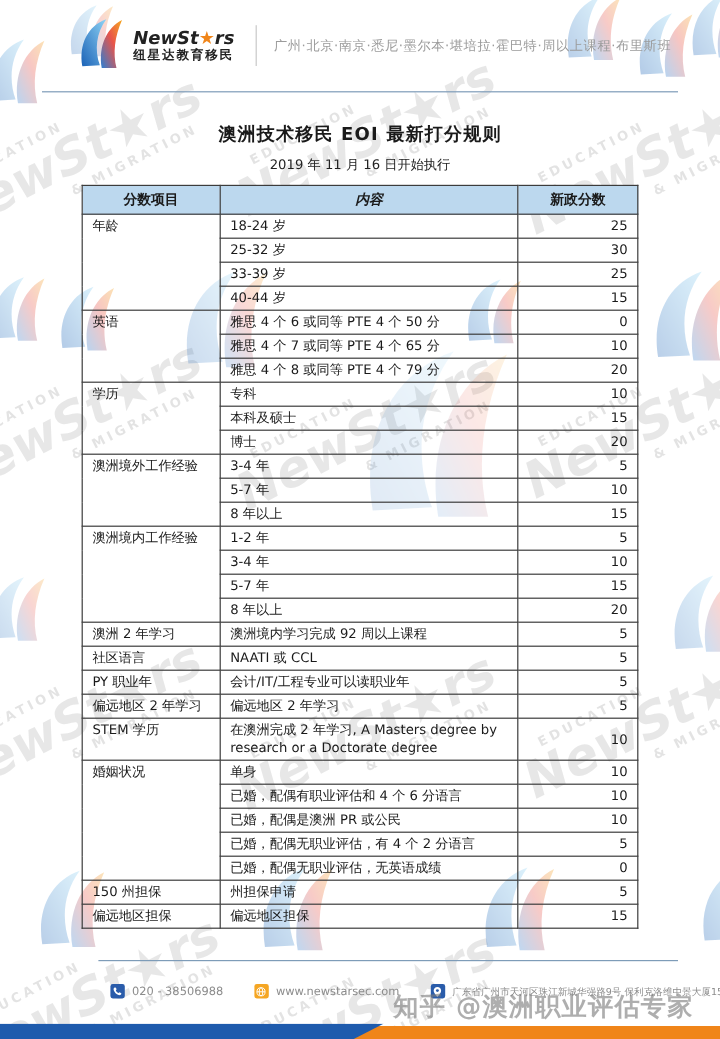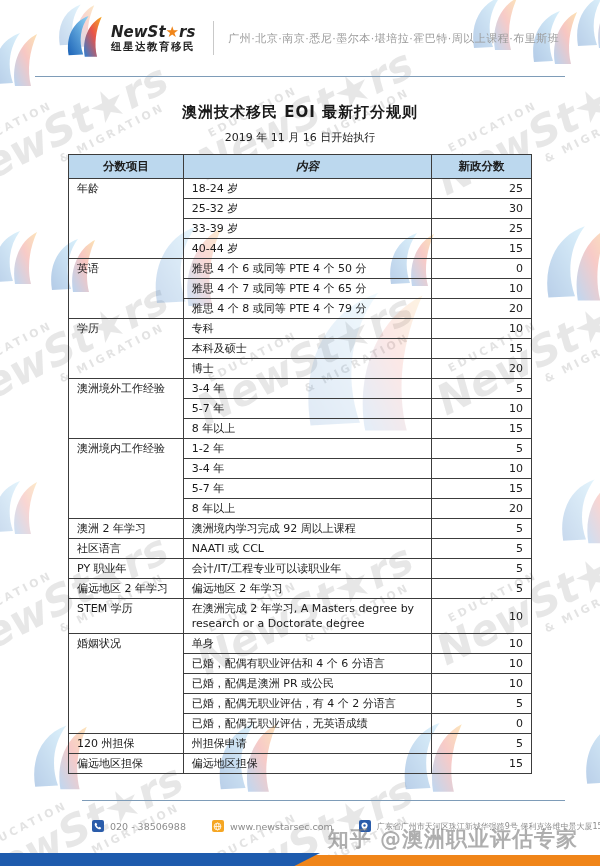--- a/index.html
+++ b/index.html
@@ -344,21 +344,21 @@
           </tr>
           <tr>
             <td class="col-content">已婚，配偶无职业评估，有 4 个 2 分语言</td>
             <td class="col-score">5</td>
           </tr>
           <tr>
             <td class="col-content">已婚，配偶无职业评估，无英语成绩</td>
             <td class="col-score">0</td>
           </tr>
           <tr>
-            <td class="col-item" rowspan="1">120 州担保</td>
+            <td class="col-item" rowspan="1">150 州担保</td>
             <td class="col-content">州担保申请</td>
             <td class="col-score">5</td>
           </tr>
           <tr>
             <td class="col-item" rowspan="1">偏远地区担保</td>
             <td class="col-content">偏远地区担保</td>
             <td class="col-score">15</td>
           </tr>
         </tbody>
     </table>

